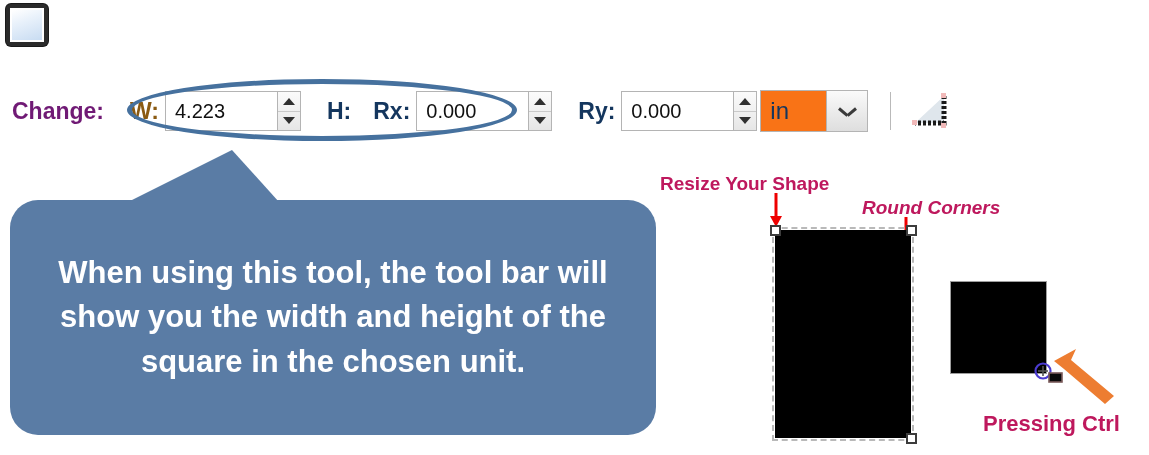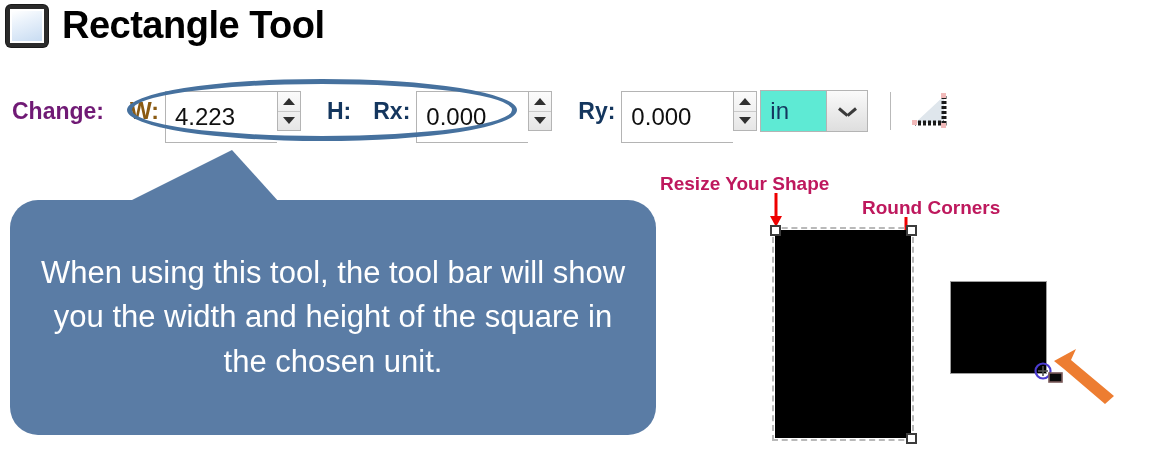--- a/index.html
+++ b/index.html
@@ -74,29 +74,29 @@
   .field-label.plain {
     color: #14365e;
   }
   .spin-group {
     display: flex;
     align-items: stretch;
     height: 40px;
   }
   .spin-input {
     width: 112px;
-    height: 52px;
+    height: 40px;
     box-sizing: border-box;
     border: 1px solid #b4b4b4;
     border-right: none;
     background: #ffffff;
     display: flex;
     align-items: center;
     padding-left: 9px;
-    font-size: 24px;
+    font-size: 20px;
     color: #101010;
   }
   .spin-input.narrow { width: 108px; }
   .spin-btns {
     width: 24px;
     height: 40px;
     box-sizing: border-box;
     display: flex;
     flex-direction: column;
     border: 1px solid #b4b4b4;
@@ -122,21 +122,21 @@
     border-top: 7px solid #303030;
   }
   .gap-sm { width: 16px; }
   .gap-md { width: 26px; }
 
   #unit-select {
     display: flex;
     align-items: stretch;
     height: 40px;
     border: 1px solid #b4b4b4;
-    background: #5eead4;
+    background: #f97316;
     margin-left: 3px;
   }
   #unit-select .uval {
     width: 56px;
     display: flex;
     align-items: center;
     padding-left: 9px;
     font-size: 24px;
     color: #14365e;
   }
@@ -207,32 +207,33 @@
     display: flex;
     align-items: center;
     justify-content: center;
   }
   #callout-text {
     color: #ffffff;
     font-size: 31px;
     line-height: 1.42;
     text-align: center;
     padding: 0 26px;
+    font-weight: bold;
   }
 
   
   .anno-label {
     position: absolute;
     font-size: 19px;
     font-weight: bold;
     color: #be185d;
     white-space: nowrap;
   }
   #label-resize { left: 660px; top: 173px; }
-  #label-round  { left: 862px; top: 197px; }
+  #label-round  { left: 862px; top: 197px; font-style: italic; }
   #label-ctrl   { left: 983px; top: 411px; font-size: 22px; }
 
   .red-arrow { position: absolute; }
   #arrow-resize { left: 768px; top: 193px; }
   #arrow-round  { left: 898px; top: 217px; }
 
   #big-rect {
     position: absolute;
     left: 775px;
     top: 230px;
@@ -268,21 +269,20 @@
 </style>
 </head>
 <body>
 
 <div id="screen">
 
   <div id="title-row">
     <div id="rect-tool-icon">
       <div class="inner"></div>
     </div>
-    <div id="page-title">Rectangle Tool</div>
   </div>
 
   <div id="toolbar">
 
     <div class="tb-label">Change:</div>
     <div class="gap-md"></div>
 
     <div class="field-label">W:</div>
     <div class="spin-group">
       <div class="spin-input">4.223</div>
@@ -354,20 +354,21 @@
     <svg id="callout-tail" width="200" height="70" viewBox="0 0 200 70">
       <path d="M132 0 L188 62 L8 62 Z" fill="#5a7ca5"></path>
     </svg>
     <div id="callout-body">
       <div id="callout-text">When using this tool, the tool bar will show you the width and height of the square in the chosen unit.</div>
     </div>
   </div>
 
   <div class="anno-label" id="label-resize">Resize Your Shape</div>
   <div class="anno-label" id="label-round">Round Corners</div>
+  <div class="anno-label" id="label-ctrl">Pressing Ctrl</div>
 
   <svg class="red-arrow" id="arrow-resize" width="16" height="36" viewBox="0 0 16 36">
     <line x1="8" y1="0" x2="8" y2="26" stroke="#ee0000" stroke-width="3"></line>
     <path d="M8 34 L2 23 L14 23 Z" fill="#ee0000"></path>
   </svg>
   <svg class="red-arrow" id="arrow-round" width="16" height="26" viewBox="0 0 16 26">
     <line x1="8" y1="0" x2="8" y2="16" stroke="#ee0000" stroke-width="3"></line>
     <path d="M8 24 L2 13 L14 13 Z" fill="#ee0000"></path>
   </svg>
 

